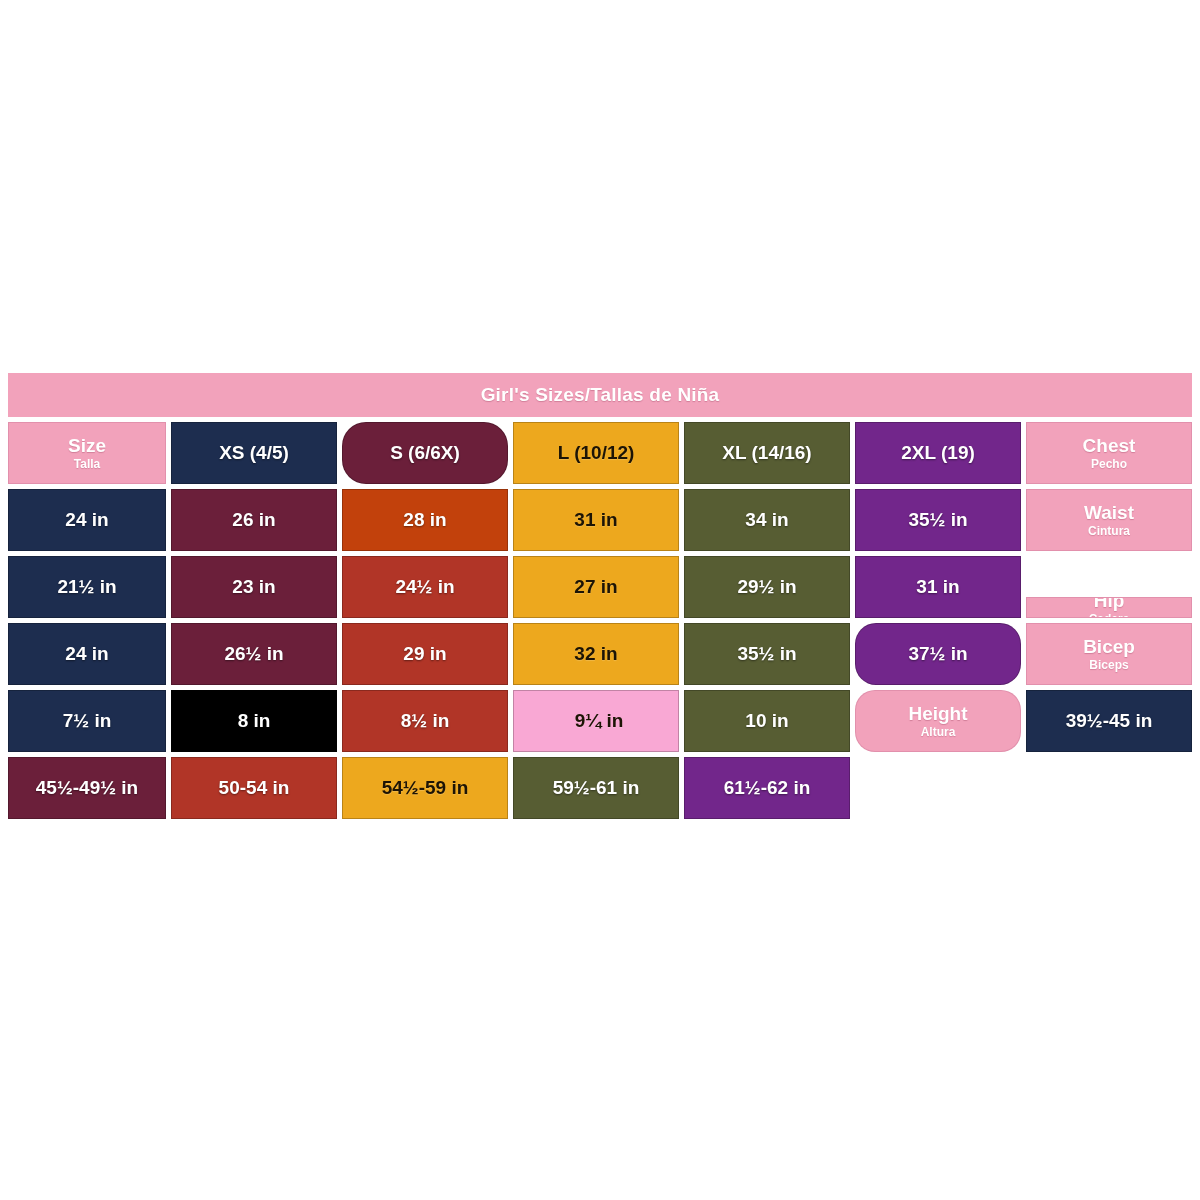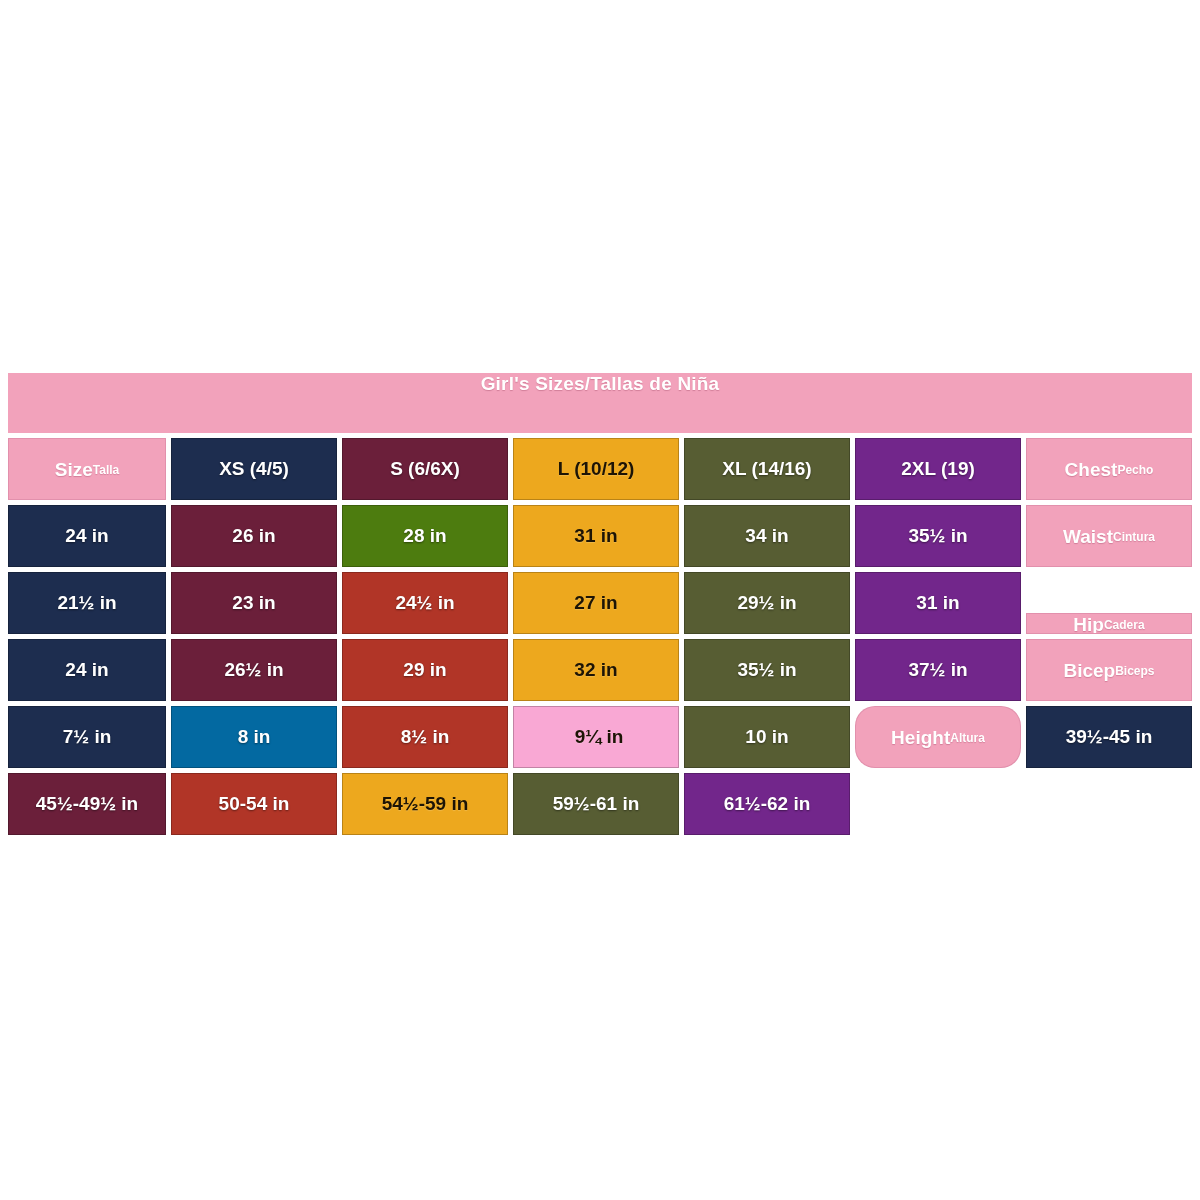--- a/index.html
+++ b/index.html
@@ -18,23 +18,24 @@
 
   #chart-root {
     position: absolute;
     left: 8px;
     top: 373px;
     width: 1184px;
   }
 
   
   .title-bar {
-    height: 60px;
+    height: 44px;
     background: #f2a2bb;
     display: flex;
+    align-items: center;
     justify-content: center;
     margin-bottom: 5px;
   }
   .title-bar .title-text {
     color: #ffffff;
     font-size: 19px;
     font-weight: bold;
     letter-spacing: 0.2px;
     text-shadow: 0 1px 1px rgba(150,60,90,0.35);
   }
@@ -43,21 +44,21 @@
   .grid {
     display: grid;
     grid-template-columns: 158px repeat(6, 1fr);
     grid-auto-rows: 62px;
     column-gap: 5px;
     row-gap: 5px;
   }
 
   .cell {
     display: flex;
-    flex-direction: row;
+    flex-direction: column;
     align-items: center;
     justify-content: center;
     box-sizing: border-box;
     border: 1px solid rgba(0,0,0,0.22);
     overflow: hidden;
   }
 
   
   .rowhead {
     background: #f2a2bb;
@@ -105,31 +106,31 @@
     <span class="title-text">Girl's Sizes/Tallas de Niña</span>
   </div>
 
   <div class="grid">
 
   <div class="cell rowhead" style="background: rgb(242, 162, 187);">
         <span class="en">Size</span>
         <span class="es">Talla</span>
       </div>
       <div class="cell datacell colhead" style="background: rgb(29, 45, 79);">XS (4/5)</div>
-      <div class="cell datacell colhead" style="background: rgb(107, 31, 58);">S (6/6X)</div>
+      <div class="cell datacell colhead" style="background: rgb(107, 31, 58); border-radius: 24px;">S (6/6X)</div>
       <div class="cell datacell colhead dark-text" style="background: rgb(237, 168, 30);">L (10/12)</div>
       <div class="cell datacell colhead" style="background: rgb(87, 93, 51);">XL (14/16)</div>
       <div class="cell datacell colhead" style="background: rgb(114, 38, 139);">2XL (19)</div>
       <div class="cell rowhead" style="background: rgb(242, 162, 187);">
         <span class="en">Chest</span>
         <span class="es">Pecho</span>
       </div>
       <div class="cell datacell" style="background: rgb(29, 45, 79);">24 in</div>
       <div class="cell datacell" style="background: rgb(107, 31, 58);">26 in</div>
-      <div class="cell datacell" style="background: #4d7c0f;">28 in</div>
+      <div class="cell datacell" style="background: #c2410c;">28 in</div>
       <div class="cell datacell dark-text" style="background: rgb(237, 168, 30);">31 in</div>
       <div class="cell datacell" style="background: rgb(87, 93, 51); text-align: right;">34 in</div>
       <div class="cell datacell" style="background: rgb(114, 38, 139);">35½ in</div>
       <div class="cell rowhead" style="background: rgb(242, 162, 187);">
         <span class="en">Waist</span>
         <span class="es">Cintura</span>
       </div>
       <div class="cell datacell" style="background: rgb(29, 45, 79);">21½ in</div>
       <div class="cell datacell" style="background: rgb(107, 31, 58);">23 in</div>
       <div class="cell datacell" style="background: rgb(177, 53, 39);">24½ in</div>
@@ -138,27 +139,27 @@
       <div class="cell datacell" style="background: rgb(114, 38, 139);">31 in</div>
       <div class="cell rowhead" style="background: rgb(242, 162, 187); margin-top: 41px;">
         <span class="en">Hip</span>
         <span class="es">Cadera</span>
       </div>
       <div class="cell datacell" style="background: rgb(29, 45, 79);">24 in</div>
       <div class="cell datacell" style="background: rgb(107, 31, 58);">26½ in</div>
       <div class="cell datacell" style="background: rgb(177, 53, 39);">29 in</div>
       <div class="cell datacell dark-text" style="background: rgb(237, 168, 30);">32 in</div>
       <div class="cell datacell" style="background: rgb(87, 93, 51);">35½ in</div>
-      <div class="cell datacell" style="background: rgb(114, 38, 139);">37½ in</div>
+      <div class="cell datacell" style="background: rgb(114, 38, 139); border-radius: 21px;">37½ in</div>
       <div class="cell rowhead" style="background: rgb(242, 162, 187);">
         <span class="en">Bicep</span>
         <span class="es">Biceps</span>
       </div>
       <div class="cell datacell" style="background: rgb(29, 45, 79);">7½ in</div>
-      <div class="cell datacell" style="background: #0369a1;">8 in</div>
+      <div class="cell datacell" style="background: #000000;">8 in</div>
       <div class="cell datacell" style="background: rgb(177, 53, 39);">8½ in</div>
       <div class="cell datacell dark-text" style="background: #f9a8d4; padding-left: 6px;">9¼ in</div>
       <div class="cell datacell" style="background: rgb(87, 93, 51);">10 in</div>
       <div class="cell rowhead" style="background: rgb(242, 162, 187); border-radius: 20px;">
         <span class="en">Height</span>
         <span class="es">Altura</span>
       </div>
       <div class="cell datacell" style="background: rgb(29, 45, 79);">39½-45 in</div>
       <div class="cell datacell" style="background: rgb(107, 31, 58);">45½-49½ in</div>
       <div class="cell datacell" style="background: rgb(177, 53, 39);">50-54 in</div>

